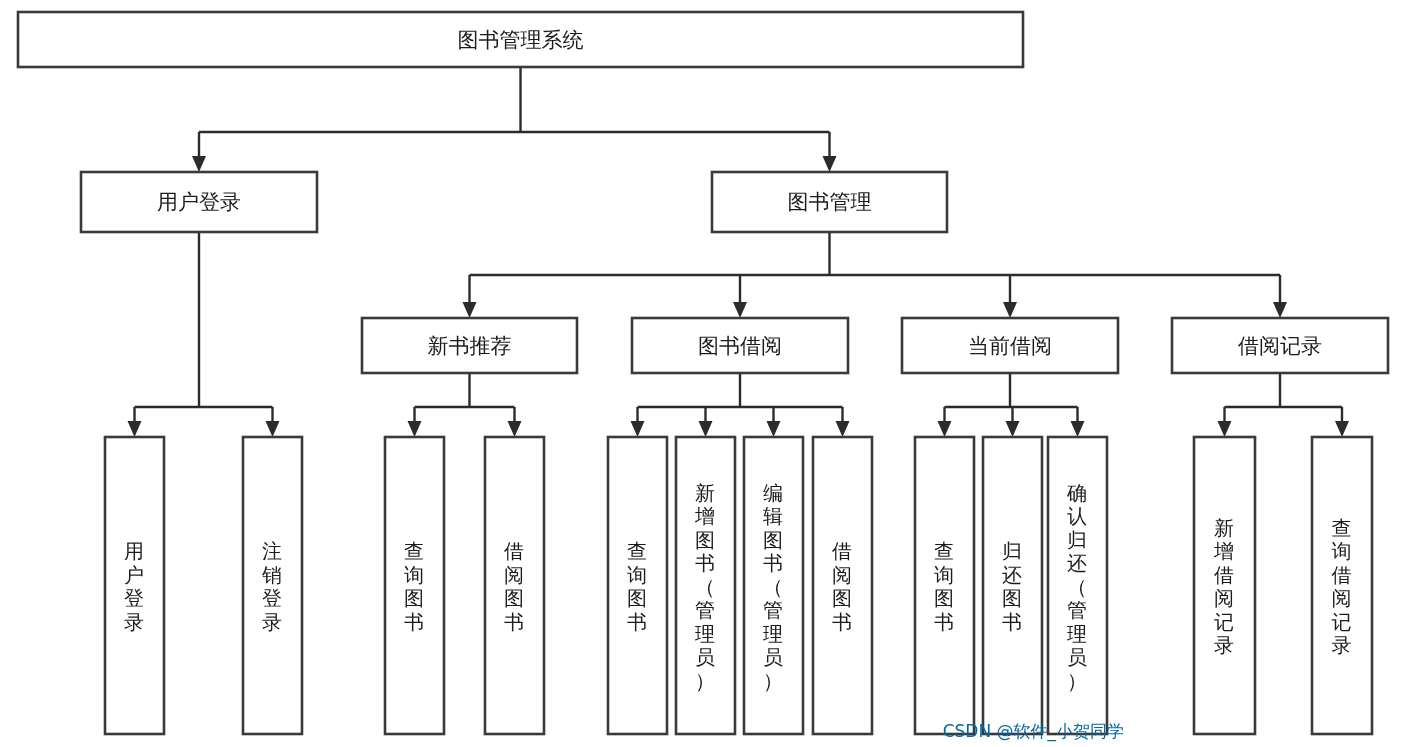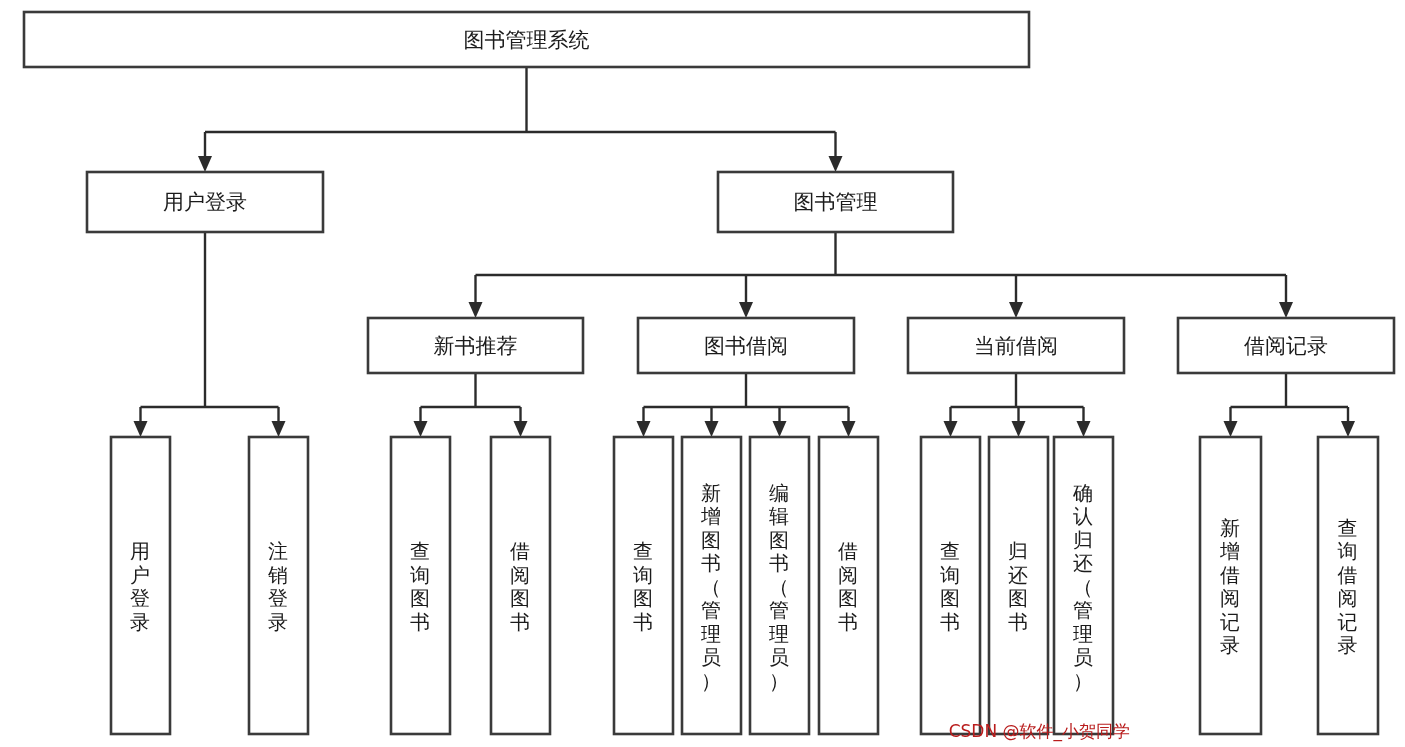--- a/index.html
+++ b/index.html
@@ -11,21 +11,20 @@
     width: 1405px;
     height: 747px;
     font-family: "DejaVu Sans", "Liberation Sans", sans-serif;
     overflow: hidden;
     position: relative;
   }
   #diagram-root {
     position: relative;
     width: 1136px;
     height: 747px;
-    padding-left: 6px;
   }
   svg.flowchart {
     display: block;
     width: 1405px;
     height: 747px;
   }
   .node-box {
     fill: #ffffff;
     stroke: #3a3a3a;
     stroke-width: 2.6;
@@ -50,21 +49,21 @@
   .arrow-head {
     fill: #2b2b2b;
     stroke: none;
   }
   .watermark {
     position: absolute;
     right: 12px;
     bottom: 4px;
     font-family: "DejaVu Sans", "Liberation Sans", sans-serif;
     font-size: 17px;
-    color: #b91c1c;
+    color: #0369a1;
     white-space: nowrap;
     user-select: none;
   }
 </style>
 </head>
 <body>
 
 <div id="diagram-root">
   <svg class="flowchart" viewBox="0 0 1405 747" xmlns="http://www.w3.org/2000/svg">
     <g id="connector-layer">

